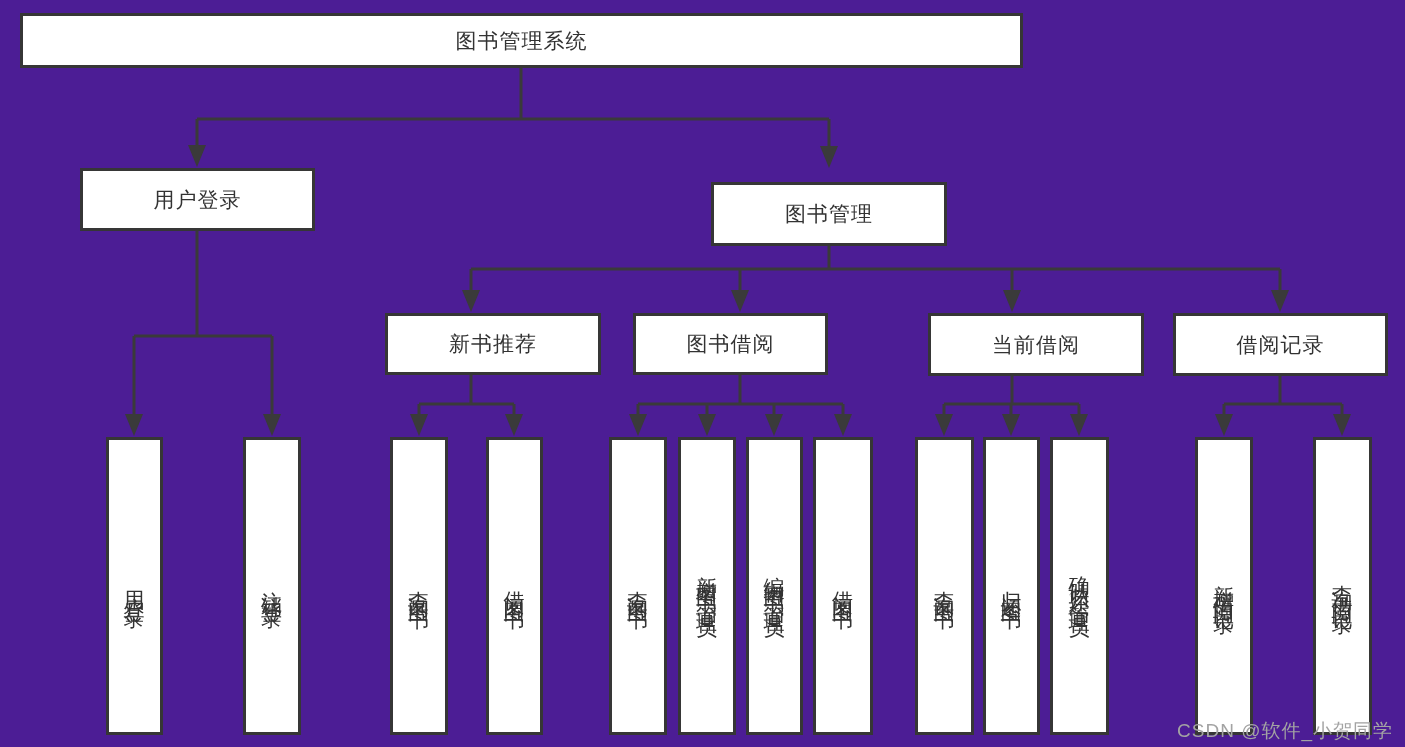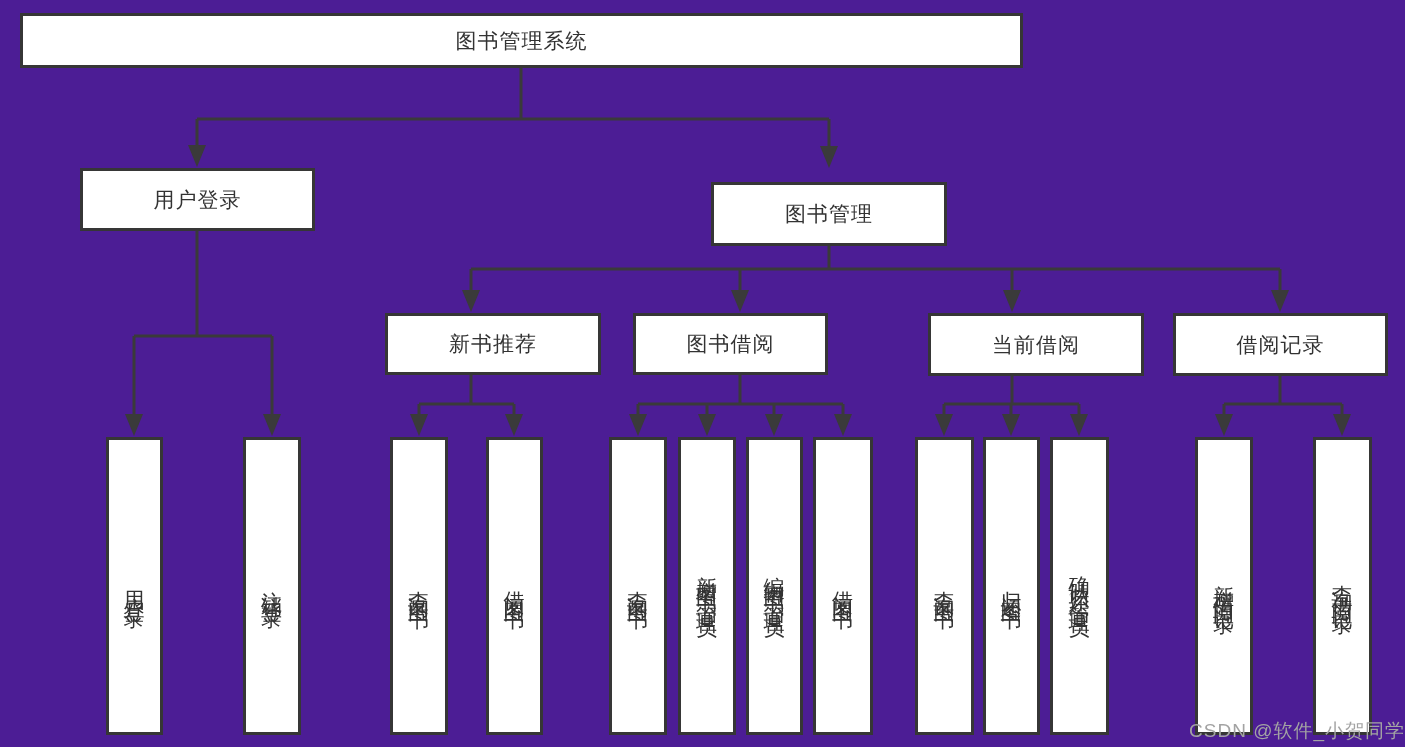--- a/index.html
+++ b/index.html
@@ -27,21 +27,21 @@
   .vnode {
     writing-mode:vertical-rl;
     text-orientation:mixed;
     letter-spacing:6px;
     line-height:1;
     font-size:21px;
     padding:8px 0;
   }
   #watermark {
     position:absolute;
-    right:0; bottom:3px;
+    right:12px; bottom:3px;
     color:#a3a3a3;
     font-size:19px;
     letter-spacing:1px;
     white-space:nowrap;
     z-index:5;
   }
 </style>
 </head>
 <body>
 

